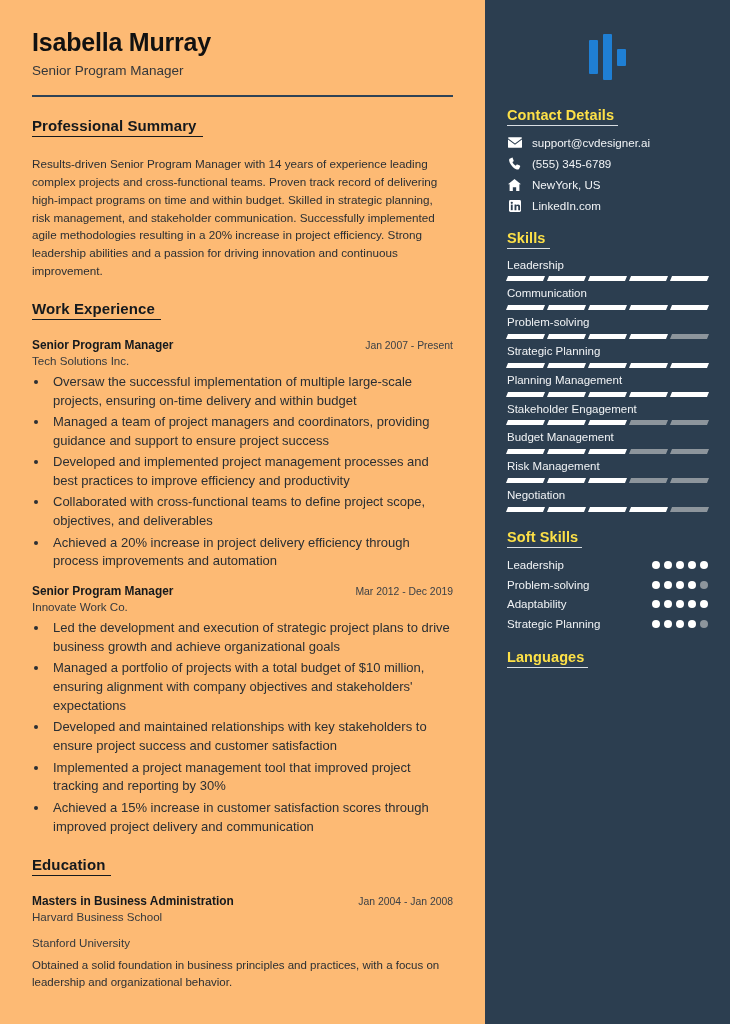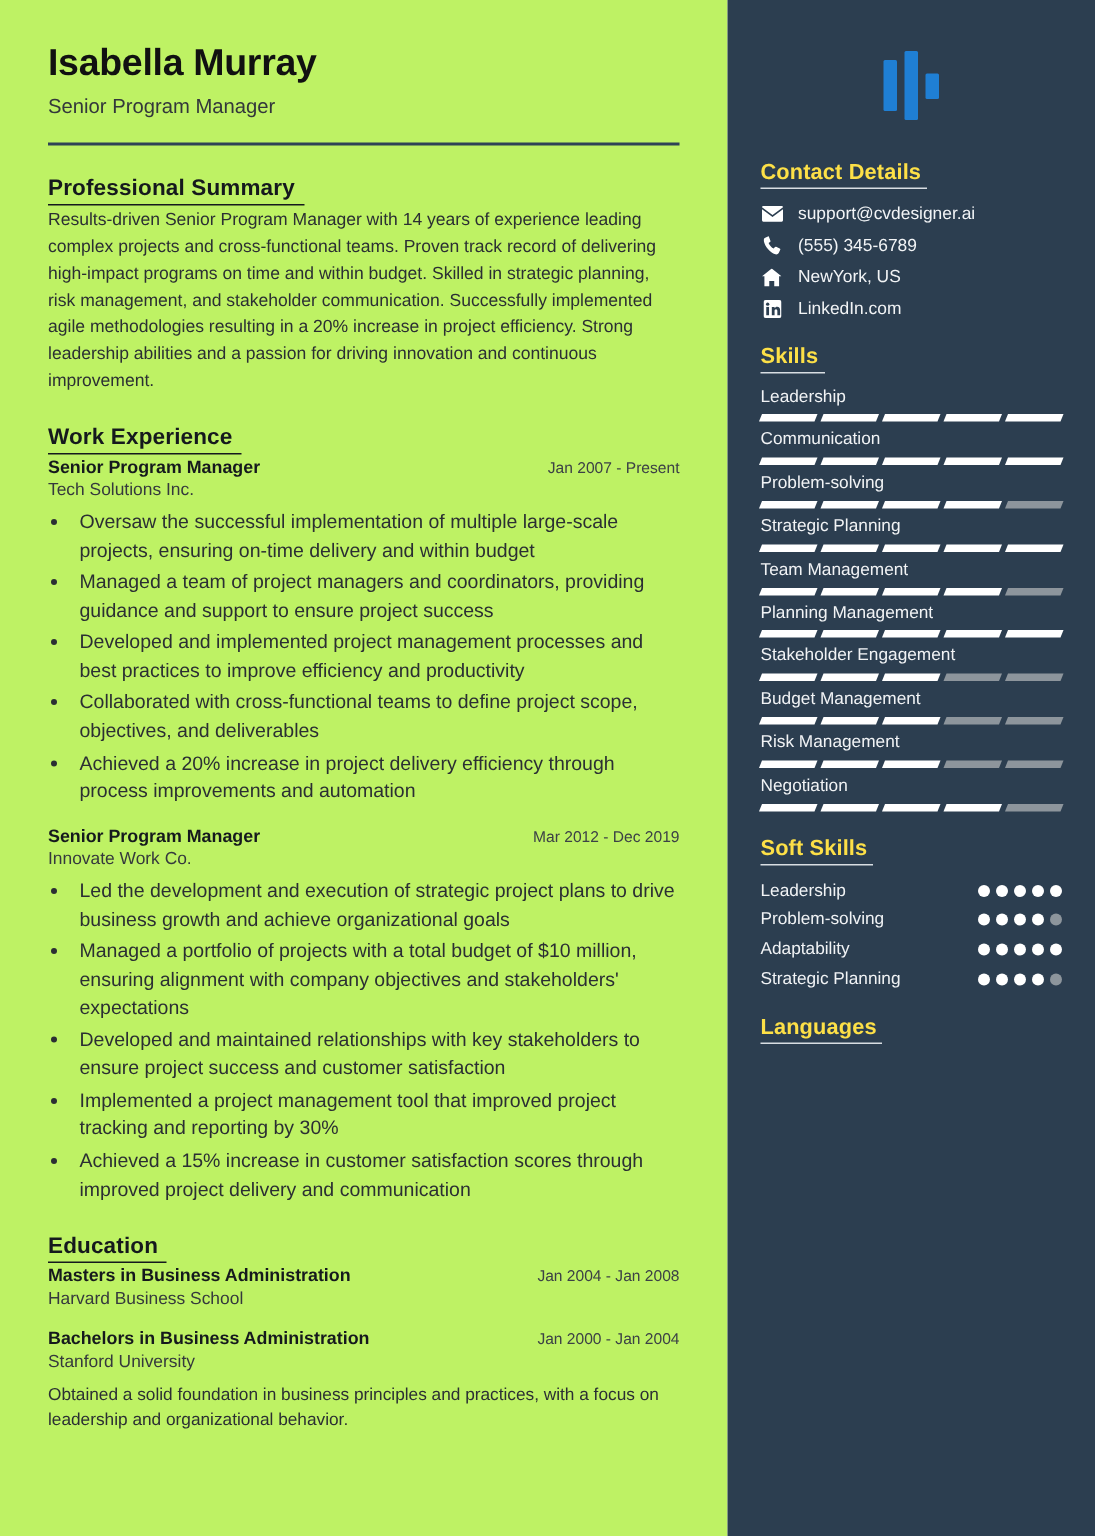--- a/index.html
+++ b/index.html
@@ -18,21 +18,21 @@
     height: 1024px;
     display: flex;
     background: #ffffff;
   }
 
   
   .main-col {
     width: 485px;
     height: 1024px;
     padding: 28px 32px 0 32px;
-    background: #bef264;
+    background: #fdba74;
   }
 
   .name {
     font-size: 25px;
     font-weight: bold;
     color: #111111;
     letter-spacing: -0.2px;
     line-height: 1.15;
   }
 
@@ -52,21 +52,21 @@
 
   .section-title {
     display: inline-block;
     font-size: 15px;
     font-weight: bold;
     color: #15191d;
     letter-spacing: 0.1px;
     border-bottom: 1.6px solid #15191d;
     padding-bottom: 2px;
     padding-right: 6px;
-    margin-bottom: 1px;
+    margin-bottom: 18px;
   }
 
   .summary-text {
     font-size: 11.7px;
     line-height: 1.52;
     color: #2b2f33;
     text-align: left;
   }
 
   .entry { margin-bottom: 2px; }
@@ -274,24 +274,20 @@
       <div class="section-title">Education</div>
       <div id="edu-entries">
           <div class="entry">
             <div class="entry-head">
               <div class="entry-role">Masters in Business Administration</div>
               <div class="entry-date">Jan 2004 - Jan 2008</div>
             </div>
             <div class="entry-org">Harvard Business School</div>
           </div>
           <div class="entry">
-            <div class="entry-head">
-              <div class="entry-role">Bachelors in Business Administration</div>
-              <div class="entry-date">Jan 2000 - Jan 2004</div>
-            </div>
             <div class="entry-org">Stanford University</div>
             <div class="edu-desc">Obtained a solid foundation in business principles and practices, with a focus on leadership and organizational behavior.</div>
           </div>
         </div>
     </div>
 
   </div>
 
   <div class="side-col">
 
@@ -379,30 +375,20 @@
             <div class="skill-label">Strategic Planning</div>
             <div class="skill-track">
               <div class="seg on"></div>
               <div class="seg on"></div>
               <div class="seg on"></div>
               <div class="seg on"></div>
               <div class="seg on"></div>
             </div>
           </div>
           <div class="skill-item">
-            <div class="skill-label">Team Management</div>
-            <div class="skill-track">
-              <div class="seg on"></div>
-              <div class="seg on"></div>
-              <div class="seg on"></div>
-              <div class="seg on"></div>
-              <div class="seg"></div>
-            </div>
-          </div>
-          <div class="skill-item">
             <div class="skill-label">Planning Management</div>
             <div class="skill-track">
               <div class="seg on"></div>
               <div class="seg on"></div>
               <div class="seg on"></div>
               <div class="seg on"></div>
               <div class="seg on"></div>
             </div>
           </div>
           <div class="skill-item">

